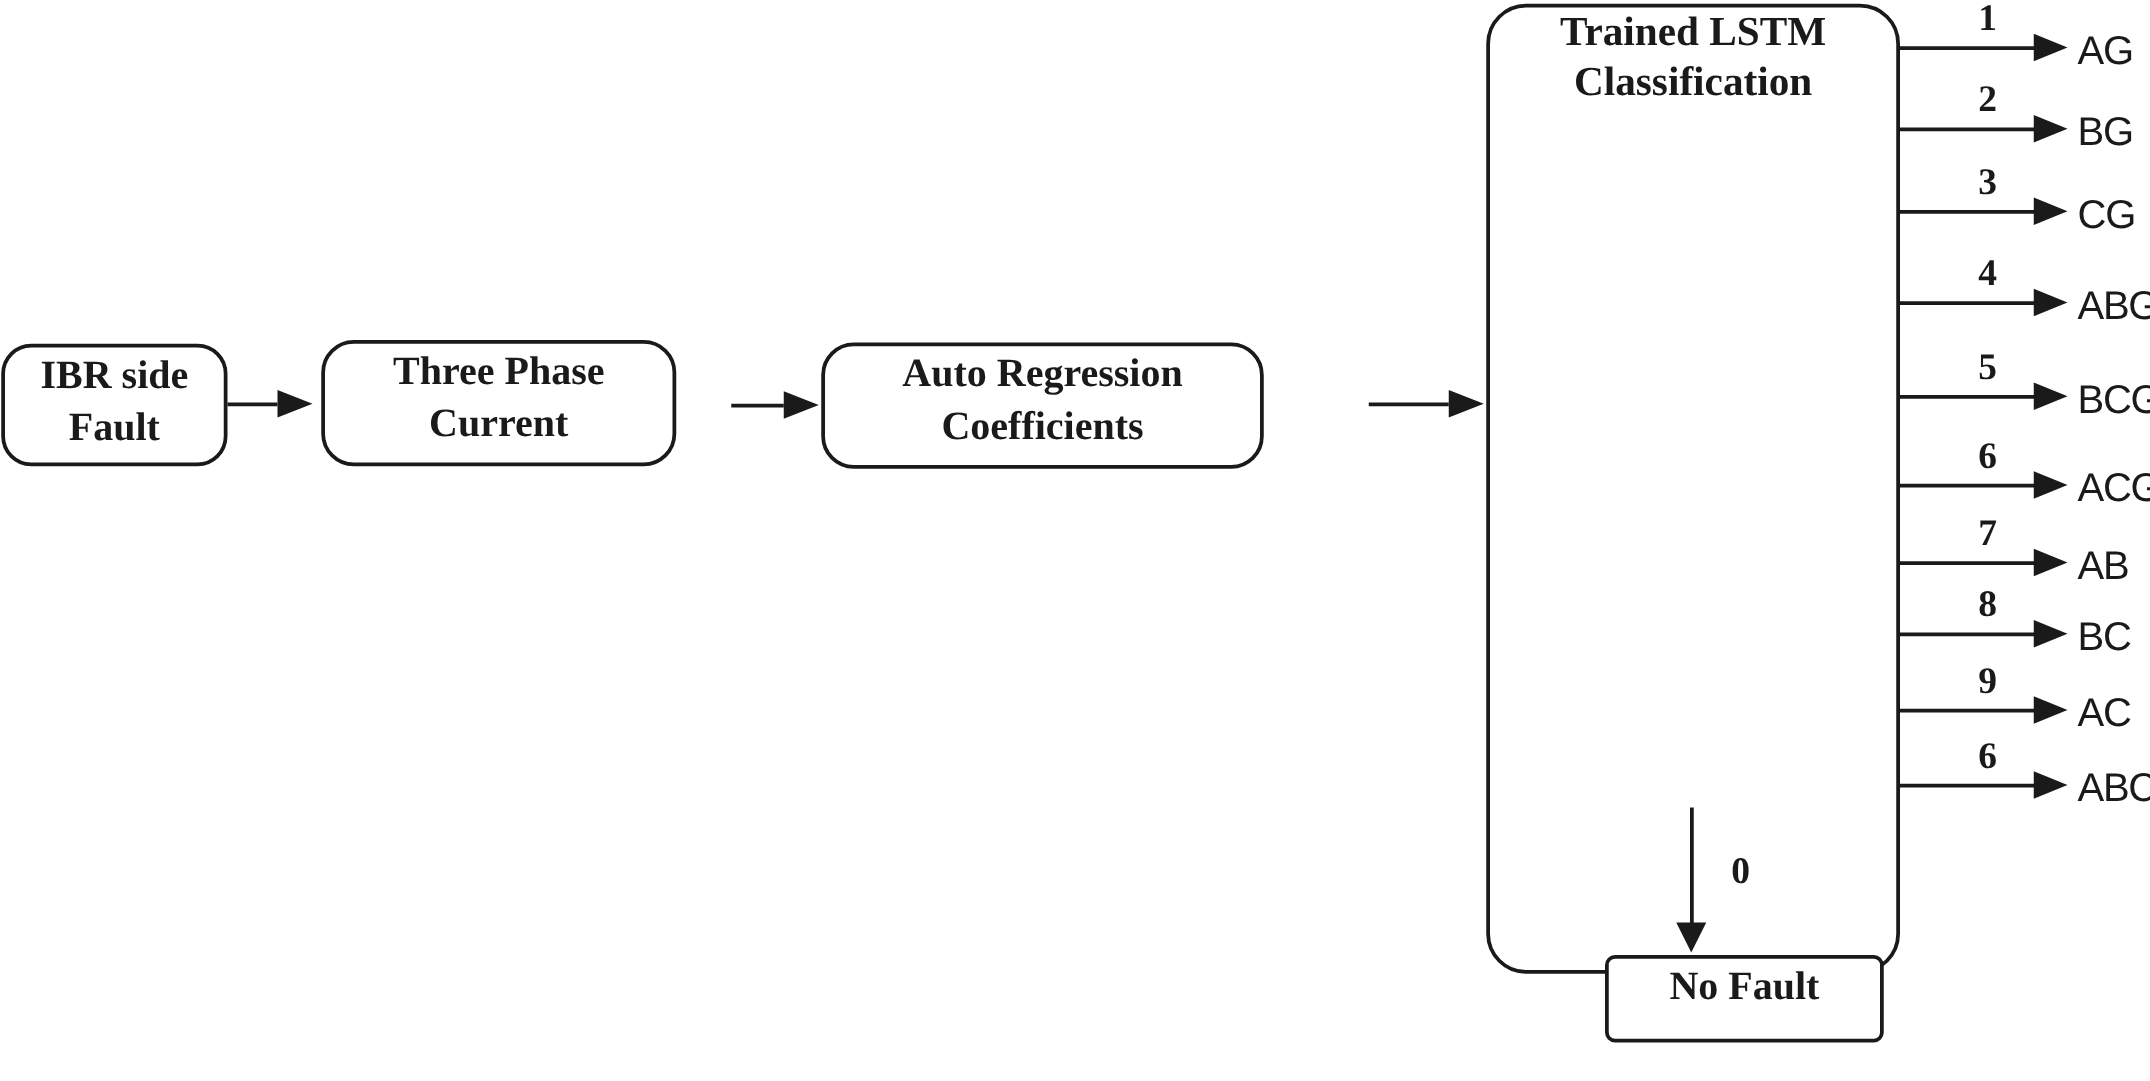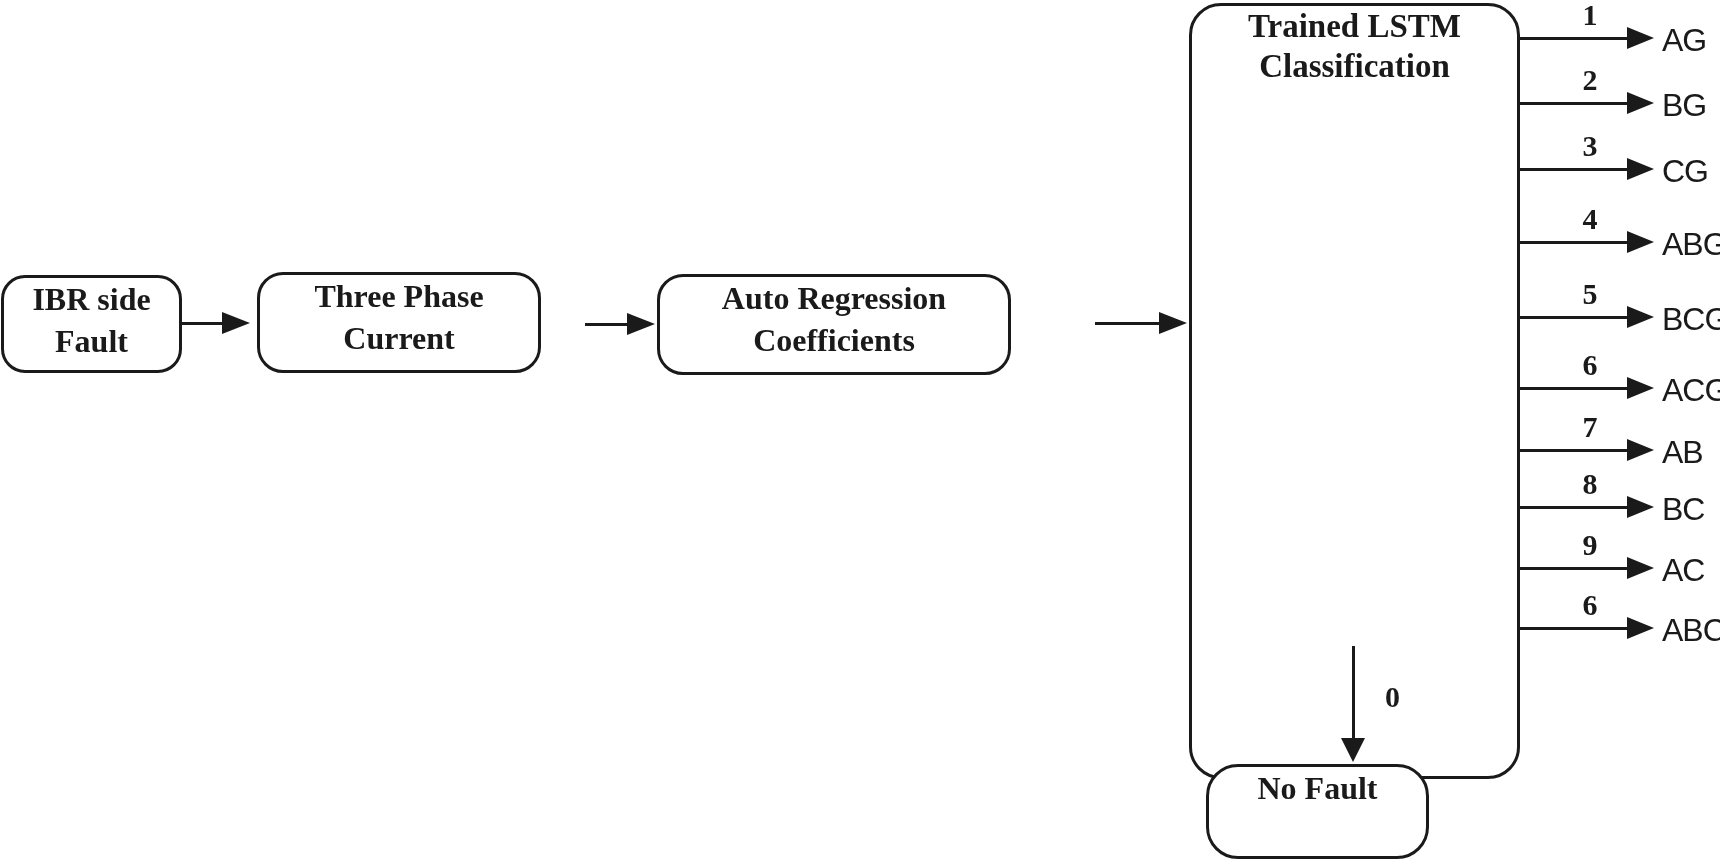--- a/index.html
+++ b/index.html
@@ -12,21 +12,21 @@
   .node {
     position:absolute; box-sizing:border-box;
     border:3px solid var(--ink); border-radius:26px; background:var(--paper);
     display:flex; flex-direction:column; align-items:center; justify-content:flex-start;
     text-align:center; font-weight:bold; font-size:32px; line-height:42px;
   }
   #node-relay   { left:1px;    top:275px; width:181px; height:98px; border-radius:24px; }
   #node-samples { left:257px;  top:272px; width:284px; height:101px; }
   #node-ar      { left:657px;  top:274px; width:354px; height:101px; }
   #node-lstm    { left:1189px; top:3px;   width:331px; height:776px; border-radius:32px; font-size:33px; line-height:40px; }
-  #node-nofault { left:1206px; top:764px; width:223px; height:95px;  border-radius:32px; }
+  #node-nofault { left:1284px; top:764px; width:223px; height:70px;  border-radius:8px; }
 
   .hline { position:absolute; height:3px; background:var(--ink); }
   .head-right {
     position:absolute; width:0; height:0;
     border-left:28px solid var(--ink);
     border-top:11px solid transparent; border-bottom:11px solid transparent;
   }
   .vline { position:absolute; width:3px; background:var(--ink); }
   .head-down {
     position:absolute; width:0; height:0;

